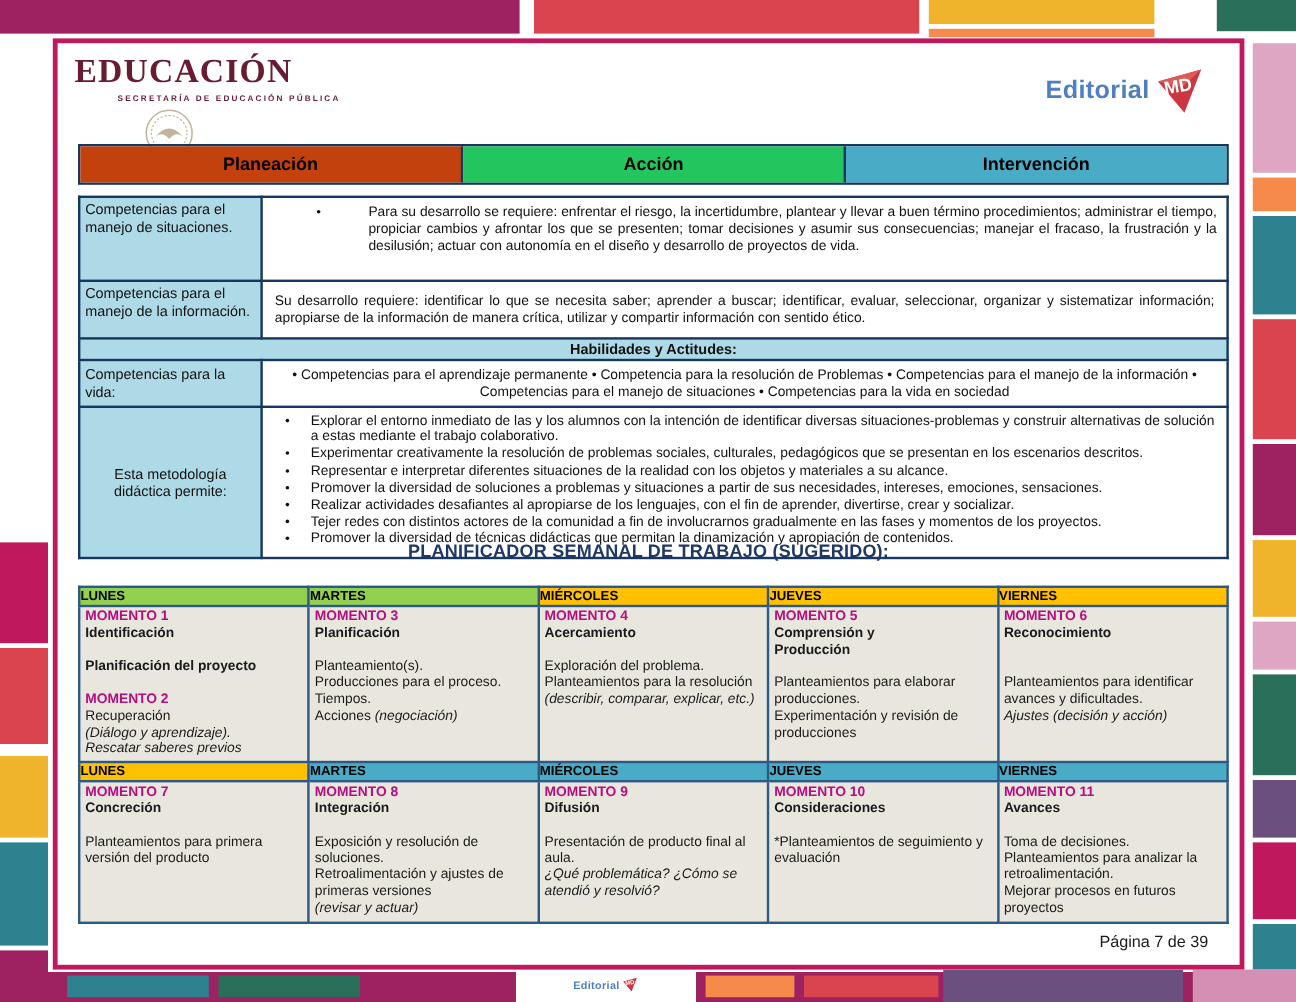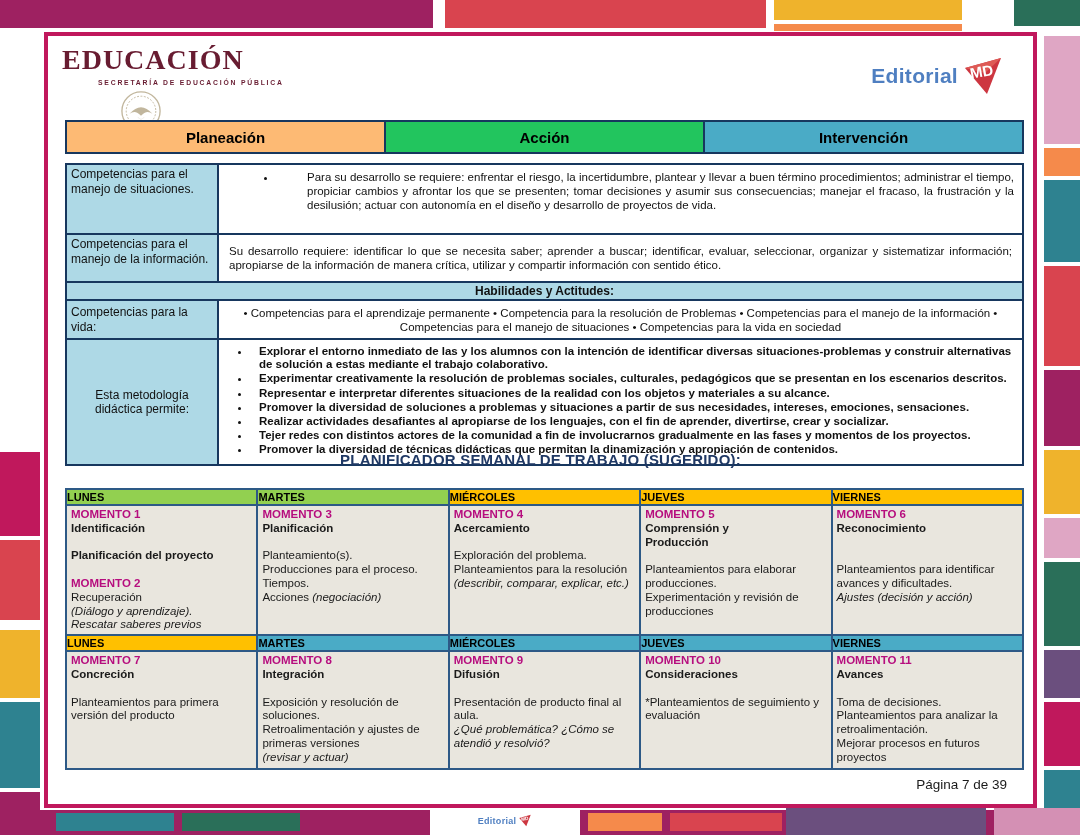--- a/index.html
+++ b/index.html
@@ -26,38 +26,38 @@
   .emd-name{color:#4f7fc1;font-weight:bold;font-size:21px;letter-spacing:.3px;margin-right:3px;}
   .emd-foot{display:flex;align-items:center;justify-content:center;height:100%;}
   .emd-foot .emd-name{font-size:9px;margin-right:2px;}
 
   
   .phasebar{position:absolute;left:17px;top:84px;width:959px;height:34px;display:flex;
             border:2px solid #17375e;box-sizing:border-box;}
   .phase{flex:1;display:flex;align-items:center;justify-content:center;font-weight:bold;
          font-size:15px;color:#000;border-right:2px solid #17375e;}
   .phase:last-child{border-right:none;}
-  .ph-g{background:#fdba74;} .ph-y{background:#22c55e;} .ph-b{background:#4aabc6;}
+  .ph-g{background:#c2410c;} .ph-y{background:#22c55e;} .ph-b{background:#4aabc6;}
 
   
   table{border-collapse:collapse;}
   .comp{position:absolute;left:17px;top:127px;width:959px;table-layout:fixed;}
   .comp td{border:2px solid #17375e;font-size:11.5px;color:#111;vertical-align:top;line-height:14px;}
   .comp .lbl{background:#aed9e6;font-weight:normal;font-size:12px;line-height:14.5px;padding:2px 4px;}
   .comp .txt{background:#fff;padding:3px 8px;}
   .comp .situ{height:62px;}
   .comp .situ ul{margin:2px 0;padding-left:50px;}
   .comp .situ li{padding-left:30px;text-align:justify;}
   .comp .info{height:42px;vertical-align:middle;text-align:justify;padding:2px 10px;}
   .comp .banner{background:#aed9e6;font-weight:bold;font-size:12px;text-align:center;height:16px;
                 vertical-align:middle;padding:0;line-height:13px;}
   .comp .vlbl{vertical-align:middle;}
   .comp .vida{height:31px;text-align:center;vertical-align:middle;}
   .comp .mlbl{vertical-align:middle;text-align:center;}
-  .comp .met{height:118px;font-weight:bold;}
+  .comp .met{height:118px;}
   .comp .met ul{margin:2px 0;padding-left:24px;}
   .comp .met li{padding-left:8px;line-height:13.2px;margin:0 0 1px 0;}
 
   
   .ptitle{position:absolute;left:0;top:415px;width:100%;text-align:center;color:#1f3864;
           font-weight:bold;font-size:15px;letter-spacing:.2px;}
   .plan{position:absolute;left:17px;top:452px;width:959px;table-layout:fixed;}
   .plan td{border:2px solid #2d5986;box-sizing:border-box;}
   .day{height:16px;font-weight:bold;font-size:11px;color:#000;vertical-align:middle;padding:0;}
   .day-g{background:#92d050;} .day-y{background:#ffc000;} .day-b{background:#4aabc6;}

